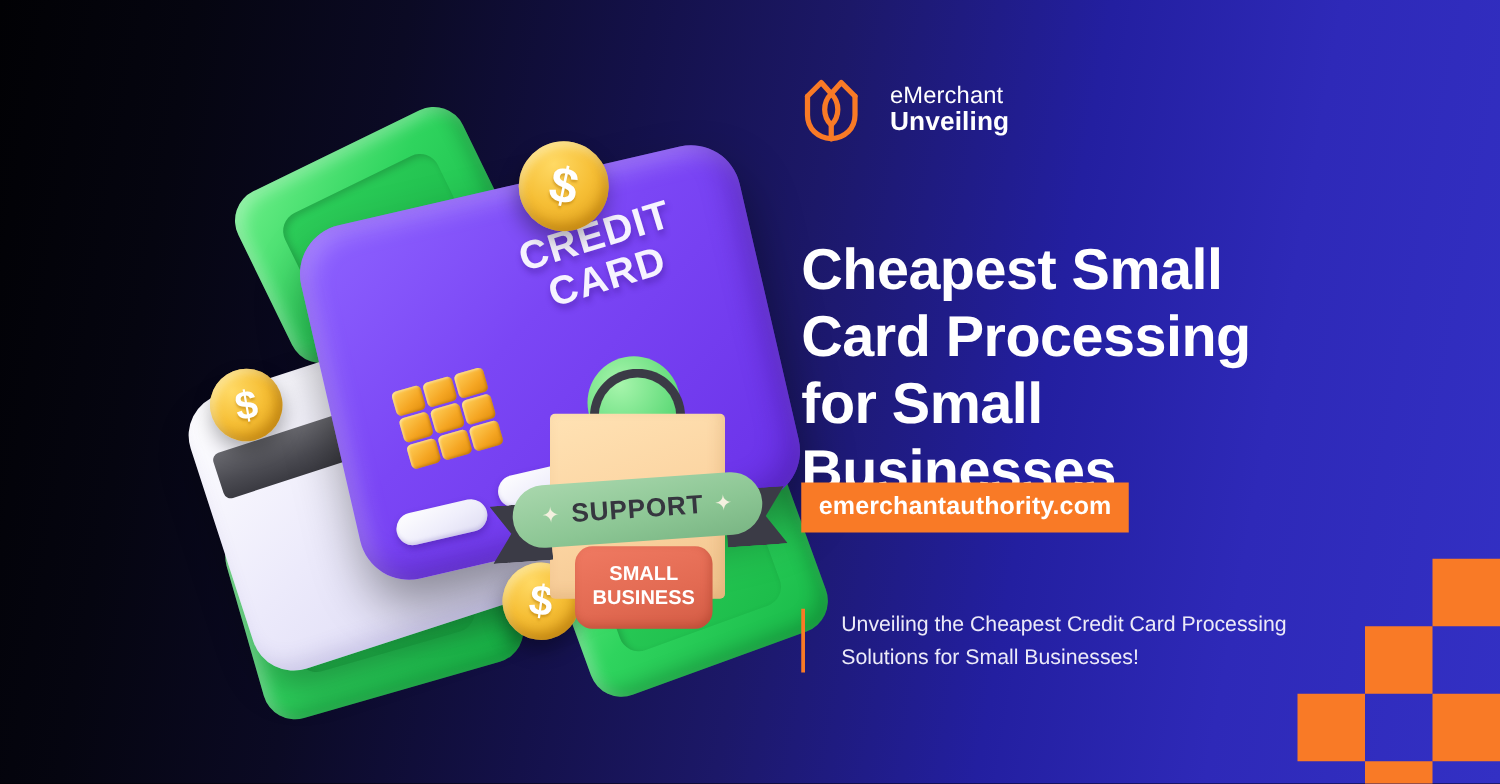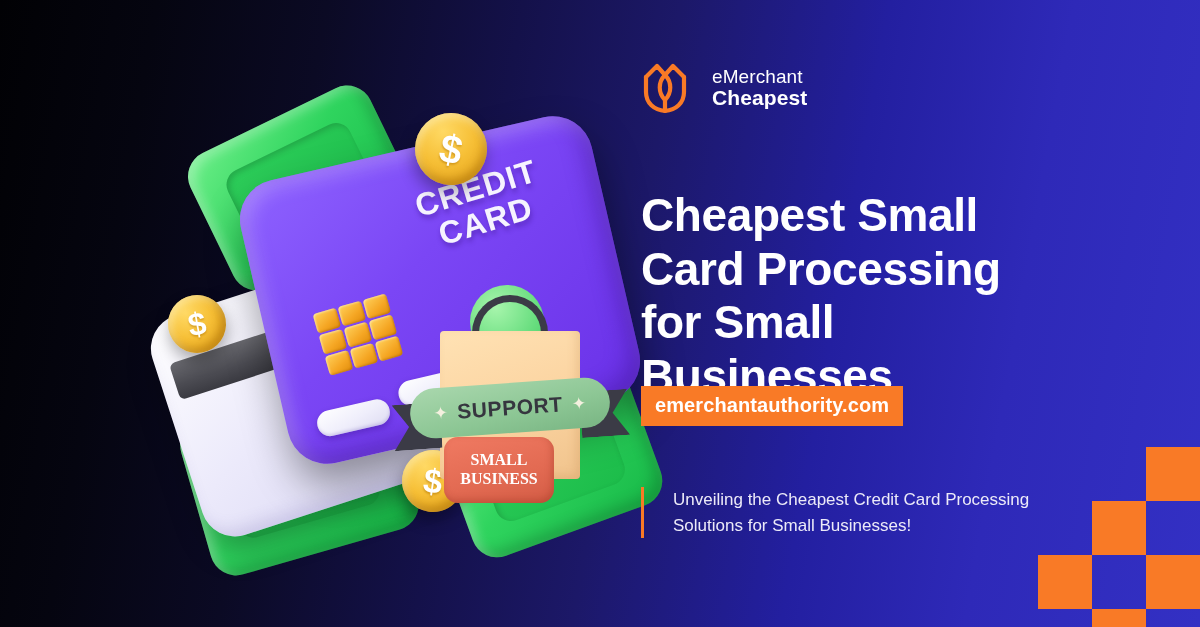--- a/index.html
+++ b/index.html
@@ -221,34 +221,33 @@
     justify-content: center;
     gap: 9px;
     color: #36363f;
     font-weight: 800;
     font-size: 21px;
     letter-spacing: .6px;
   }
   .spark { color: #f4f0df; font-size: 17px; }
   .sb-box {
     position: absolute;
-    left: 4px; top: 118px;
+    left: 20px; top: 118px;
     width: 110px; height: 66px;
     border-radius: 14px;
     background: linear-gradient(165deg, #f07a62 0%, #e26a52 60%, #d35c45 100%);
     color: #ffffff;
     font-weight: 800;
     font-size: 16px;
     line-height: 1.16;
     display: flex;
     align-items: center;
     justify-content: center;
     text-align: center;
     box-shadow: inset -2px -3px 7px rgba(150,50,30,.35);
-    font-family: Liberation Serif, serif;
   }
 
   
   .content {
     position: absolute;
     left: 641px;
     top: 0;
     width: 520px;
     height: 627px;
   }
@@ -401,21 +400,21 @@
           <g fill="none" stroke="#f97a26" stroke-width="4.2" stroke-linecap="round" stroke-linejoin="round">
             <path d="M5 15 L5 30 C5 41 13 48 24 49 C35 48 43 41 43 30 L43 15"></path>
             <path d="M5 15 L16 4 L24 13 L32 4 L43 15"></path>
             <path d="M24 13 C17 20 17 31 24 38 C31 31 31 20 24 13 Z"></path>
             <path d="M24 38 L24 49"></path>
           </g>
         </svg>
       </span>
       <span class="logo-text">
         <span class="l1">eMerchant</span>
-        <span class="l2">Cheapest</span>
+        <span class="l2">Unveiling</span>
       </span>
     </div>
 
     <h1 class="headline">Cheapest Small Card Processing for Small Businesses</h1>
 
     <div class="url-badge">emerchantauthority.com</div>
 
     <div class="subline">Unveiling the Cheapest Credit Card Processing Solutions for Small Businesses!</div>
   </div>
 

